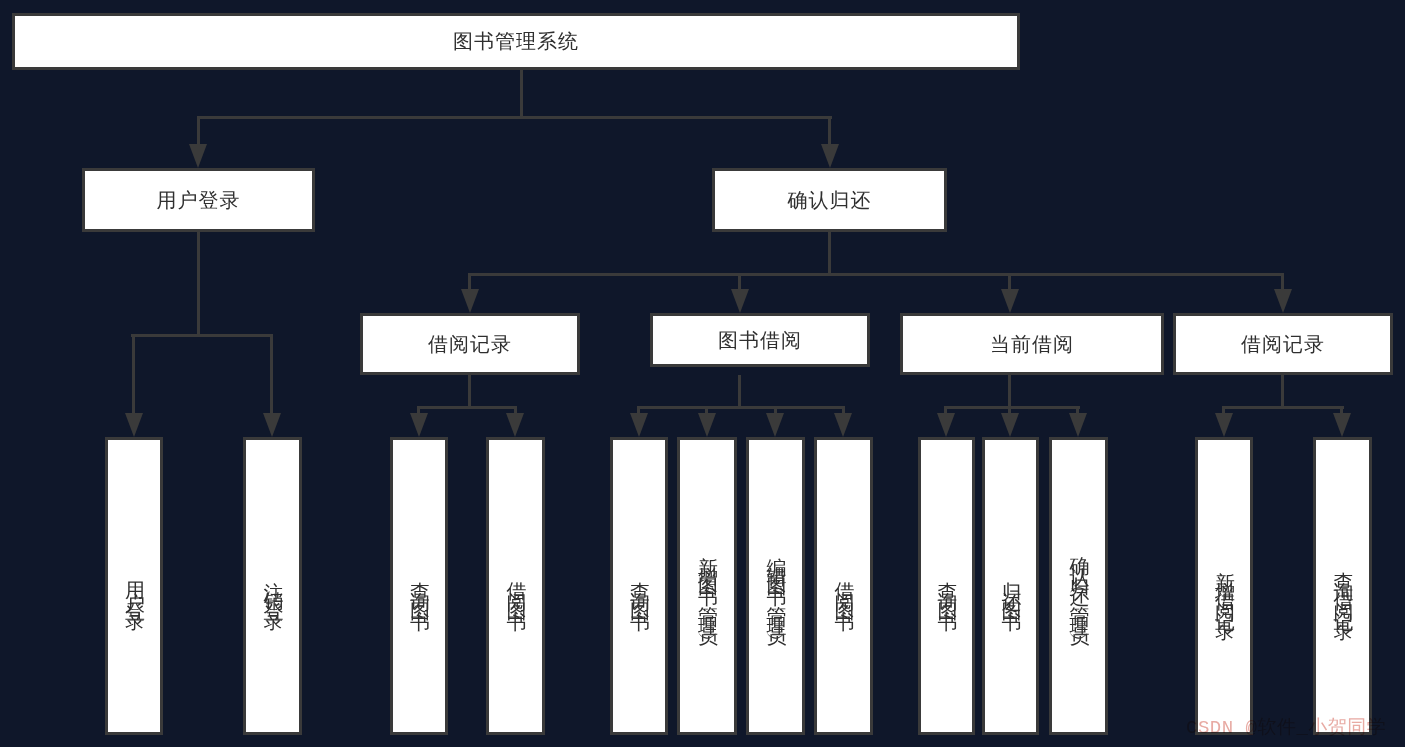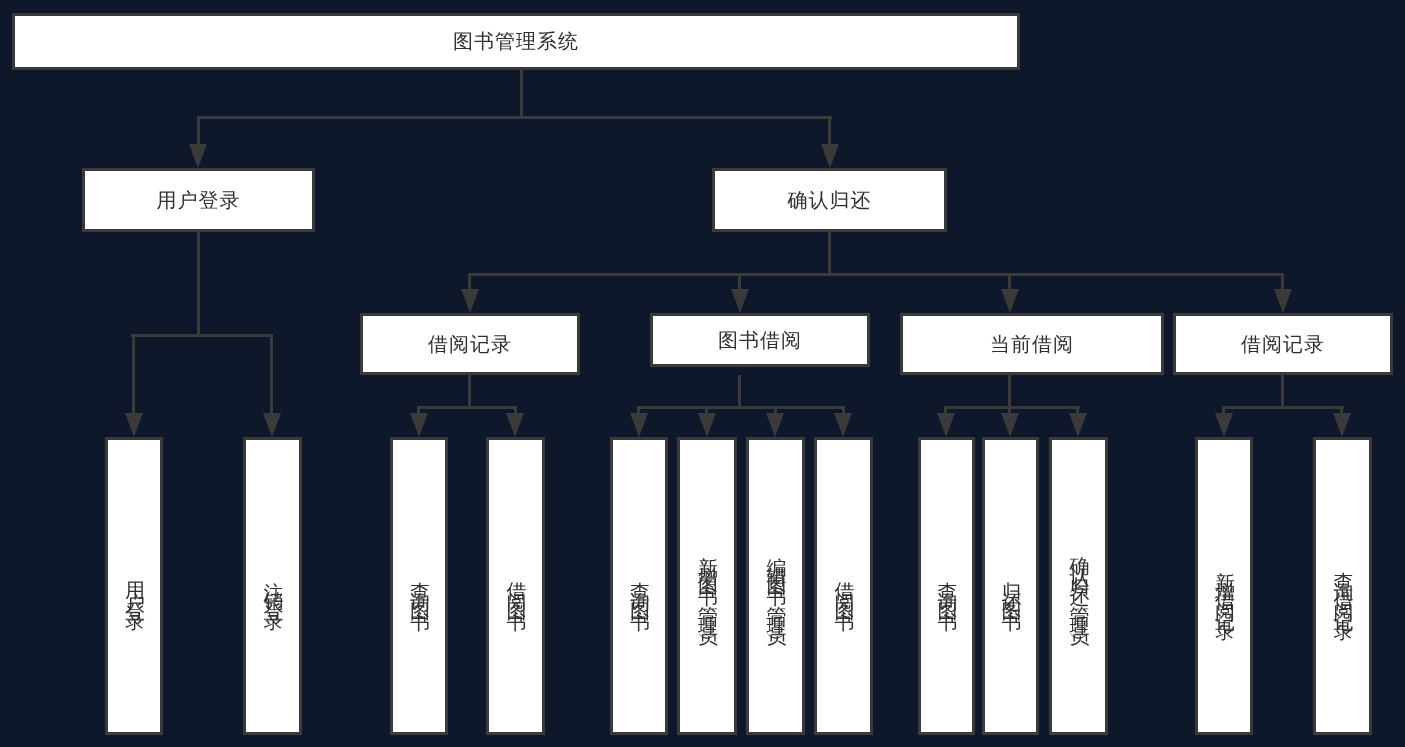--- a/index.html
+++ b/index.html
@@ -135,14 +135,15 @@
   <div class="vbox" style="left:746px;width:59px;">编辑图书（管理员）</div>
   <div class="vbox" style="left:814px;width:59px;">借阅图书</div>
 
   <div class="vbox" style="left:918px;width:57px;">查询图书</div>
   <div class="vbox" style="left:982px;width:57px;">归还图书</div>
   <div class="vbox" style="left:1049px;width:59px;">确认归还（管理员）</div>
 
   <div class="vbox" style="left:1195px;width:58px;">新增借阅记录</div>
   <div class="vbox" style="left:1313px;width:59px;">查询借阅记录</div>
 
+  <div class="watermark">CSDN @软件_小贺同学</div>
 
 </div>
 
 </body></html>

